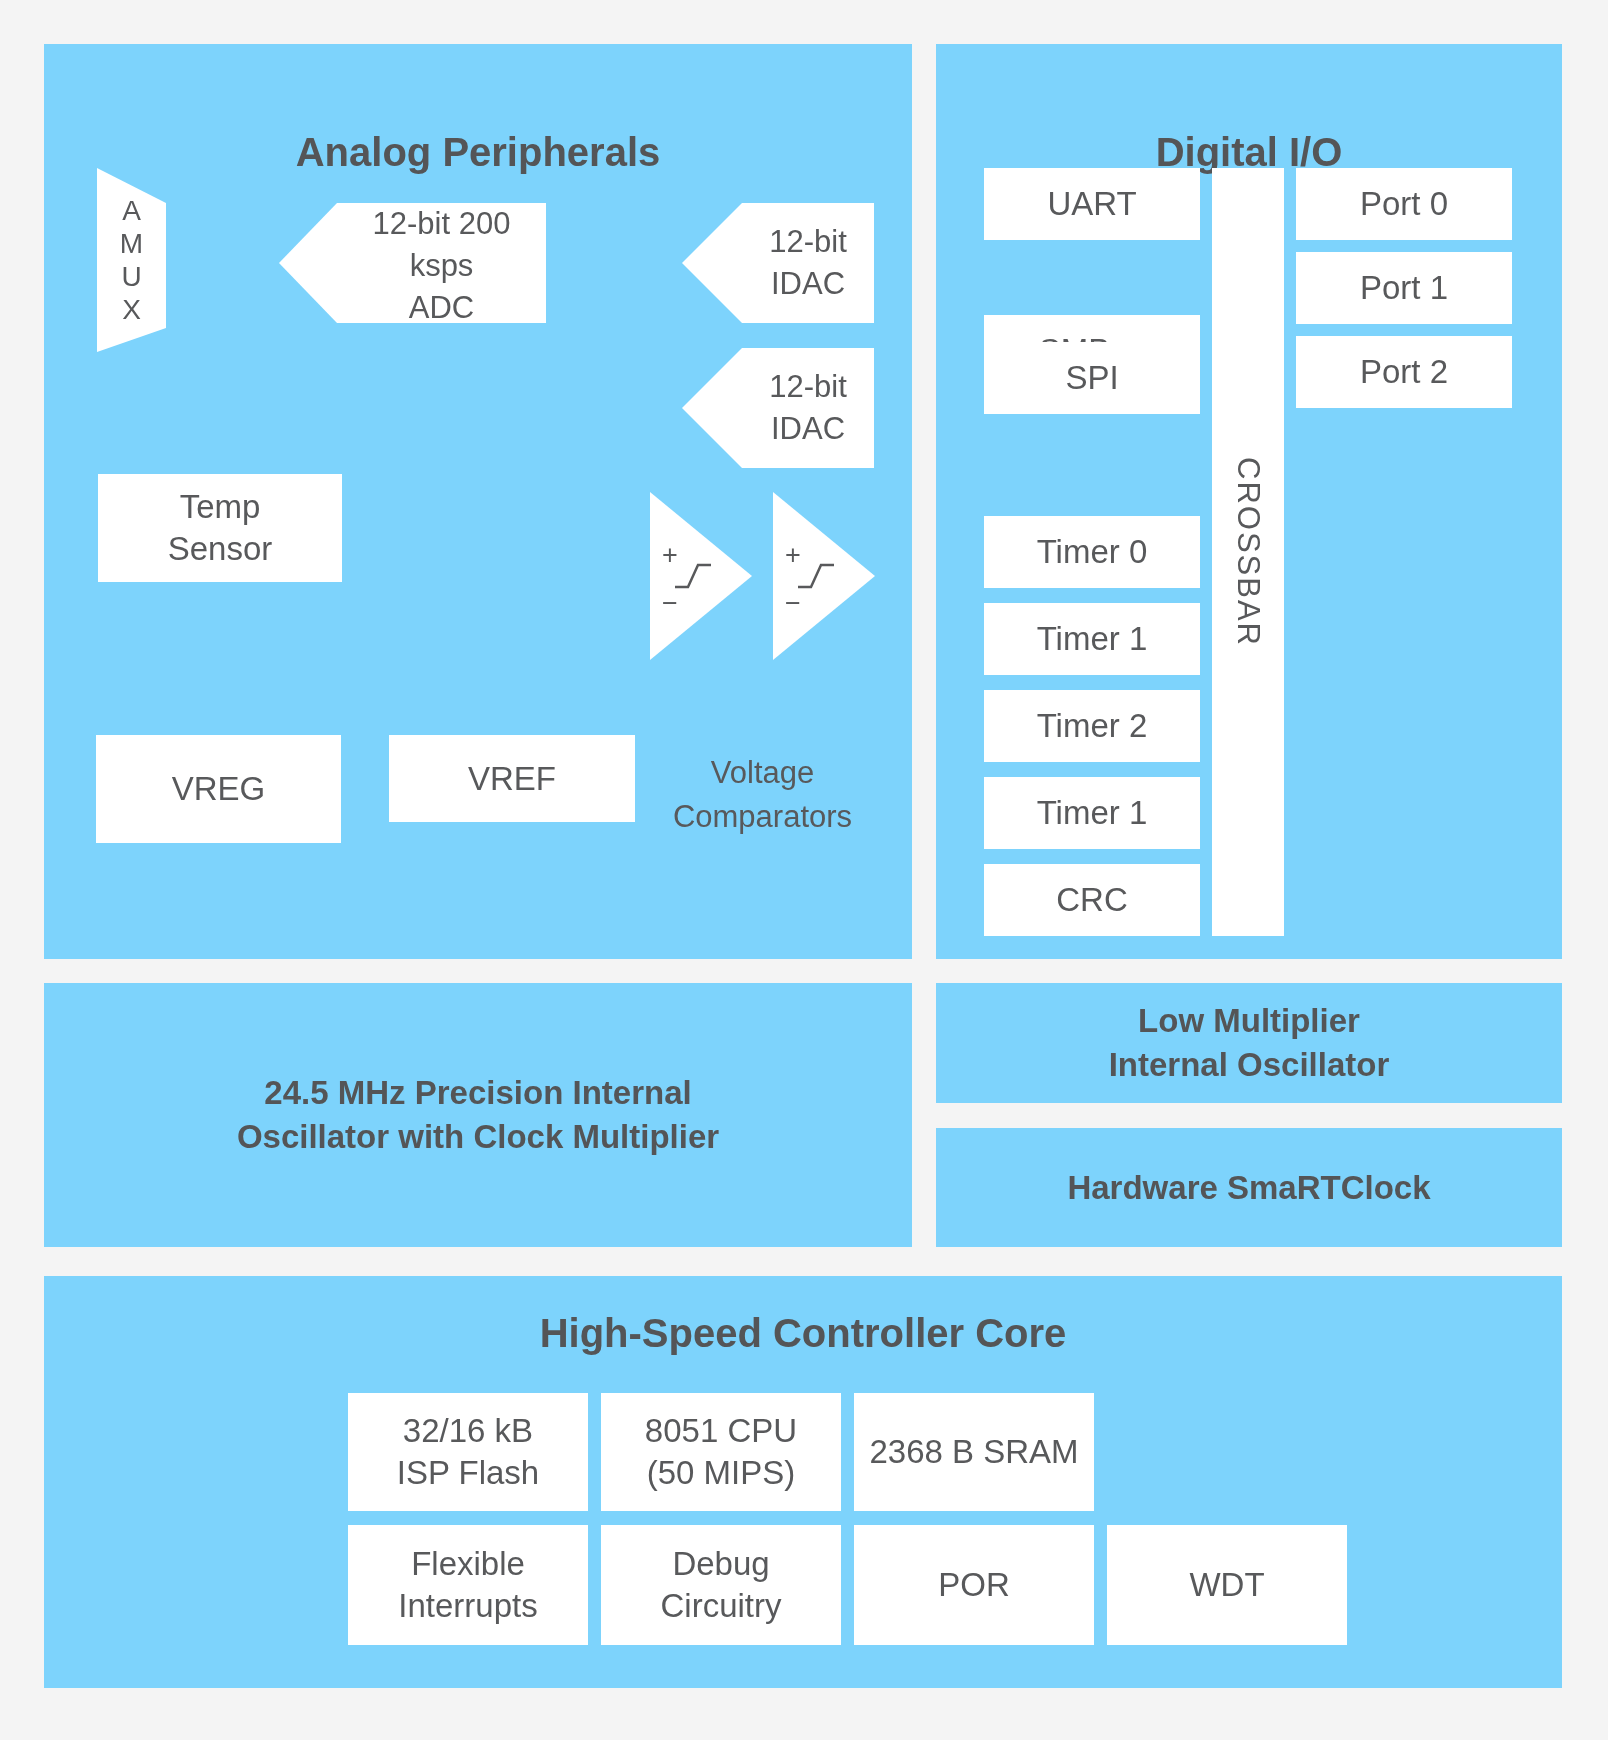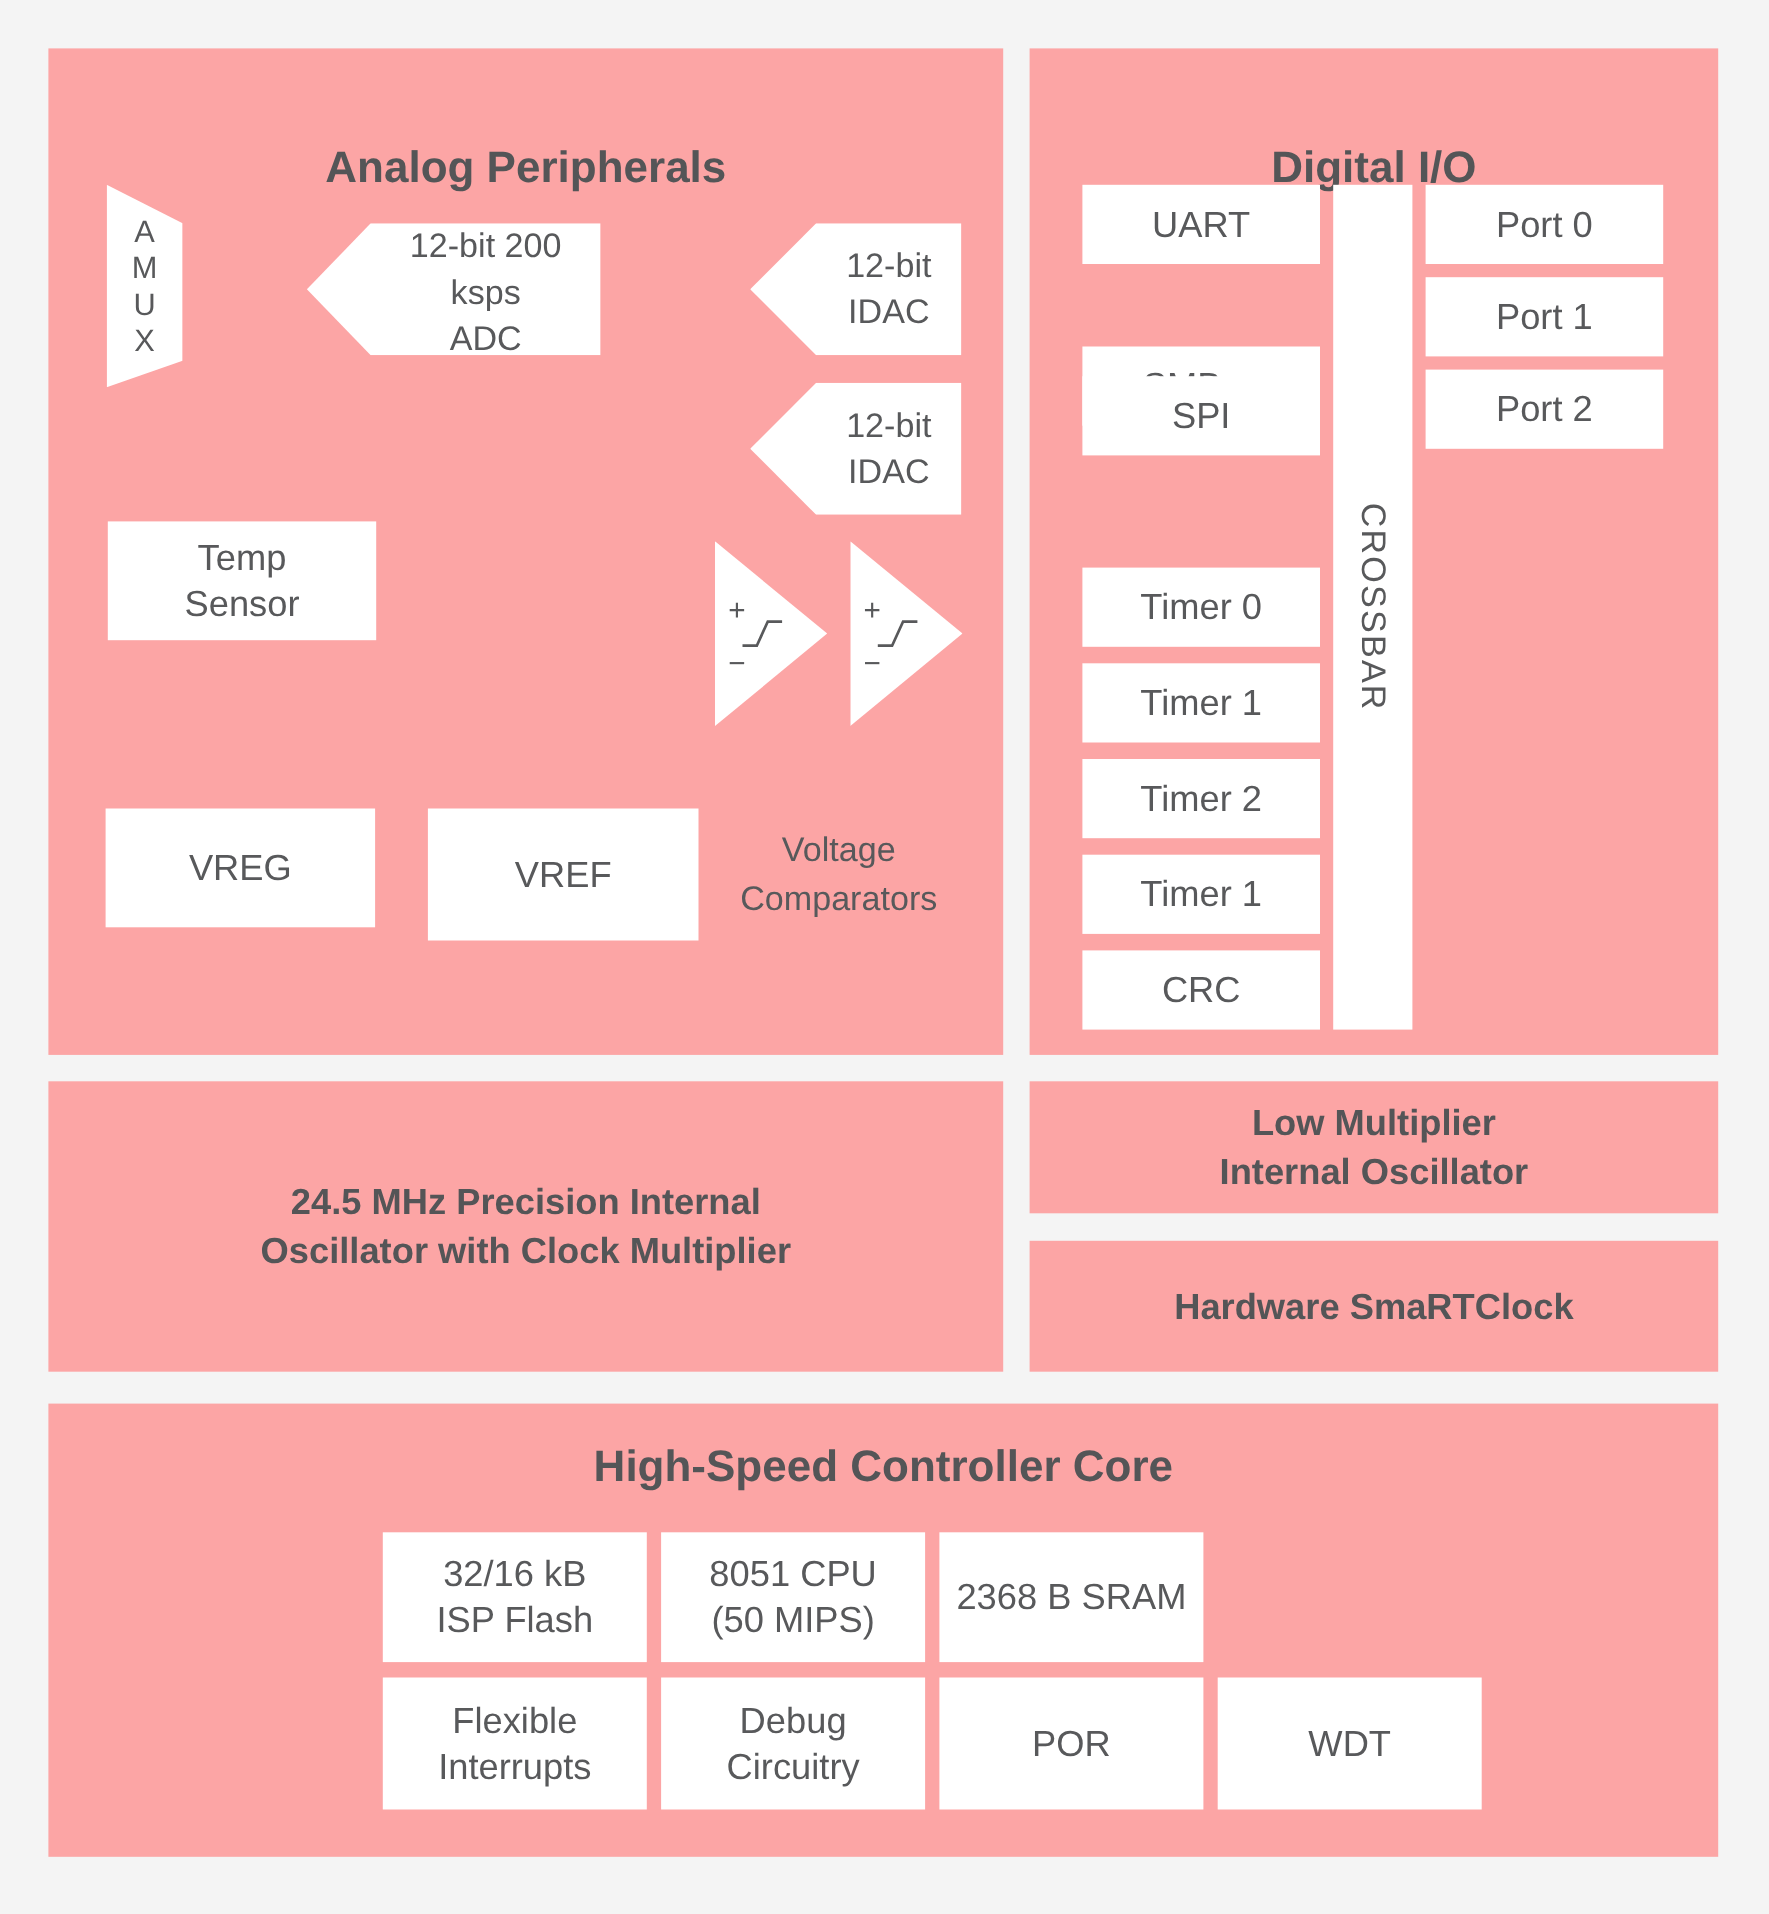--- a/index.html
+++ b/index.html
@@ -1,21 +1,21 @@
 <!DOCTYPE html>
 <html><head>
 <meta charset="utf-8">
 <style>
   html,body{margin:0;padding:0;background:#f4f4f4;}
   #canvas{
     position:relative;width:1608px;height:1740px;background:#f4f4f4;
     font-family:"Liberation Sans","DejaVu Sans",sans-serif;color:#58595b;
     overflow:hidden;
   }
-  .block{position:absolute;background:#fca5a5;}
+  .block{position:absolute;background:#7dd3fc;}
   .block-title{
     position:absolute;left:0;right:0;text-align:center;
     font-size:40px;font-weight:bold;color:#545557;line-height:44px;
   }
   .wbox{
     position:absolute;background:#ffffff;display:flex;flex-direction:column;
     align-items:center;justify-content:center;text-align:center;
     font-size:33px;line-height:42px;color:#58595b;
   }
   .overlay-label{
@@ -99,21 +99,21 @@
   <svg class="shape" style="left:773px;top:492px;" width="102" height="168" viewBox="0 0 102 168" xmlns="http://www.w3.org/2000/svg">
     <polygon points="0,0 102,84 0,168"></polygon>
     <text class="comp-sign" x="12" y="72">+</text>
     <text class="comp-sign" x="12" y="120">−</text>
     <polyline class="comp-hyst" points="25,95 38,95 48,73 61,73"></polyline>
   </svg>
 
   <div class="wbox" style="left:96px;top:735px;width:245px;height:108px;">
     <div>VREG</div>
   </div>
-  <div class="wbox" style="left:389px;top:735px;width:246px;height:120px;">
+  <div class="wbox" style="left:389px;top:735px;width:246px;height:87px;">
     <div>VREF</div>
   </div>
 
   <div class="overlay-label" style="left:620px;top:730px;width:285px;height:130px;line-height:44px;">
     <div>Voltage</div>
     <div>Comparators</div>
   </div>
 
   <div class="block" style="left:936px;top:44px;width:626px;height:915px;">
     <div class="block-title" style="top:86px;">Digital I/O</div>

